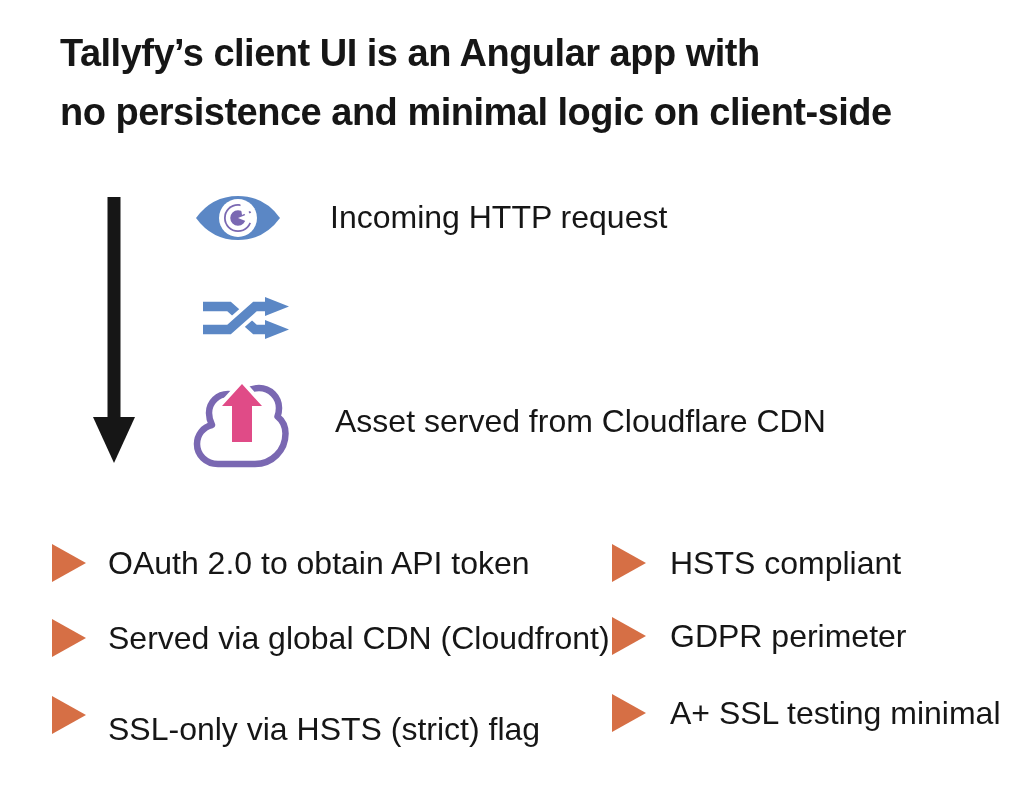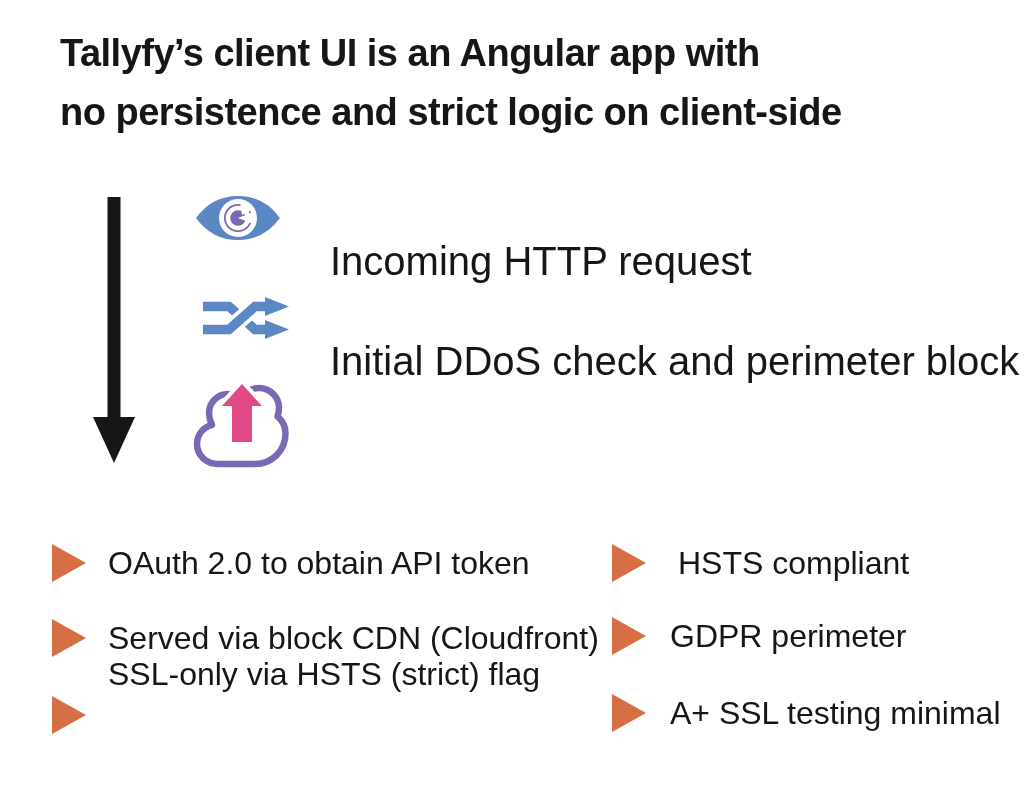--- a/index.html
+++ b/index.html
@@ -29,64 +29,63 @@
     color:var(--ink);
     white-space:nowrap;
   }
   .big-arrow{position:absolute;left:93px;top:197px;}
   .flow-icon{position:absolute;}
   .icon-eye{left:195px;top:192px;}
   .icon-shuffle{left:203px;top:296px;}
   .icon-cloud{left:190px;top:380px;}
   .flow-label{
     position:absolute;
-    font-size:40px;
+    font-size:32px;
     font-weight:400;
     line-height:40px;
     color:var(--ink);
     white-space:nowrap;
-    margin-top:44px;
   }
   .flow-label-1{left:330px;top:197px;}
   .flow-label-2{left:330px;top:297px;}
   .flow-label-3{left:335px;top:401px;}
   .bullet-marker{position:absolute;width:34px;height:38px;}
   .bullet-text{
     position:absolute;
     font-size:32px;
     font-weight:500;
     line-height:40px;
     color:var(--ink);
     white-space:nowrap;
   }
   
   .m-l1{left:52px;top:544px;} .t-l1{left:108px;top:543px;}
   .m-l2{left:52px;top:619px;} .t-l2{left:108px;top:618px;}
-  .m-l3{left:52px;top:696px;} .t-l3{left:108px;top:654px;}
+  .m-l3{left:52px;top:696px;} .t-l3{left:108px;top:709px;}
   
-  .m-r1{left:612px;top:544px;} .t-r1{left:670px;top:543px;margin-left:8px;}
+  .m-r1{left:612px;top:544px;} .t-r1{left:670px;top:543px;}
   .m-r2{left:612px;top:617px;} .t-r2{left:670px;top:616px;}
   .m-r3{left:612px;top:694px;} .t-r3{left:670px;top:693px;}
 
   .fill-ink{fill:var(--ink);}
   .fill-blue{fill:var(--blue);}
   .fill-purple{fill:var(--purple);}
   .fill-pink{fill:var(--pink);}
   .fill-orange{fill:var(--orange);}
   .stroke-blue{stroke:var(--blue);}
   .stroke-purple{stroke:var(--purple);}
 </style>
 </head>
 <body>
 
 <div id="canvas">
 
   <div class="title">
     <div>Tallyfy’s client UI is an Angular app with</div>
-    <div>no persistence and strict logic on client-side</div>
+    <div>no persistence and minimal logic on client-side</div>
   </div>
 
   <svg class="big-arrow" width="42" height="266" viewBox="0 0 42 266" aria-hidden="true">
     <rect class="fill-ink" x="14.5" y="0" width="13" height="224"></rect>
     <polygon class="fill-ink" points="0,220 42,220 21,266"></polygon>
   </svg>
 
   <svg class="flow-icon icon-eye" width="86" height="52" viewBox="0 0 86 52" aria-hidden="true">
     <path class="fill-blue" d="M1,26 Q17,4 43,4 Q69,4 85,26 Q69,48 43,48 Q17,48 1,26 Z"></path>
     <circle cx="43" cy="26" r="19" fill="#ffffff"></circle>
@@ -97,37 +96,37 @@
   </svg>
   <div class="flow-label flow-label-1">Incoming HTTP request</div>
 
   <svg class="flow-icon icon-shuffle" width="88" height="44" viewBox="0 0 88 44" aria-hidden="true">
     <path class="stroke-blue" d="M0,10.5 H26 L52,33.5 H64" fill="none" stroke-width="9.5"></path>
     <polygon class="fill-blue" points="62,24 62,43 86,33.5"></polygon>
     <path d="M0,33.5 H26 L52,10.5 H64" fill="none" stroke="#ffffff" stroke-width="17"></path>
     <path class="stroke-blue" d="M0,33.5 H26 L52,10.5 H64" fill="none" stroke-width="9.5"></path>
     <polygon class="fill-blue" points="62,1 62,20 86,10.5"></polygon>
   </svg>
-  <div class="flow-label flow-label-2">Initial DDoS check and perimeter block</div>
 
   <svg class="flow-icon icon-cloud" width="100" height="90" viewBox="0 0 100 90" aria-hidden="true">
     <path class="stroke-purple" fill="none" stroke-width="6.5" stroke-linejoin="round" d="M28,84 C16,84 7,75 7,64 C7,55 13,47 22,45 C20,41 19,37 19,33 C19,22 28,14 38,14 C43,14 47,16 50,19 C54,12 61,8 69,8 C80,8 89,17 89,28 C89,31 88.5,34 87.5,36.5 C92.5,40.5 95.5,46.5 95.5,53.5 C95.5,70.5 82,84 65,84 Z"></path>
     <path d="M52,4 L72,26 L62,26 L62,62 L42,62 L42,26 L32,26 Z" fill="#ffffff" stroke="#ffffff" stroke-width="8" stroke-linejoin="round"></path>
     <path class="fill-pink" d="M52,4 L72,26 L62,26 L62,62 L42,62 L42,26 L32,26 Z"></path>
   </svg>
+  <div class="flow-label flow-label-3">Asset served from Cloudflare CDN</div>
 
   <svg class="bullet-marker m-l1" viewBox="0 0 34 38" aria-hidden="true">
     <polygon class="fill-orange" points="0,0 34,19 0,38"></polygon>
   </svg>
   <div class="bullet-text t-l1">OAuth 2.0 to obtain API token</div>
 
   <svg class="bullet-marker m-l2" viewBox="0 0 34 38" aria-hidden="true">
     <polygon class="fill-orange" points="0,0 34,19 0,38"></polygon>
   </svg>
-  <div class="bullet-text t-l2">Served via block CDN (Cloudfront)</div>
+  <div class="bullet-text t-l2">Served via global CDN (Cloudfront)</div>
 
   <svg class="bullet-marker m-l3" viewBox="0 0 34 38" aria-hidden="true">
     <polygon class="fill-orange" points="0,0 34,19 0,38"></polygon>
   </svg>
   <div class="bullet-text t-l3">SSL-only via HSTS (strict) flag</div>
 
   <svg class="bullet-marker m-r1" viewBox="0 0 34 38" aria-hidden="true">
     <polygon class="fill-orange" points="0,0 34,19 0,38"></polygon>
   </svg>
   <div class="bullet-text t-r1">HSTS compliant</div>

